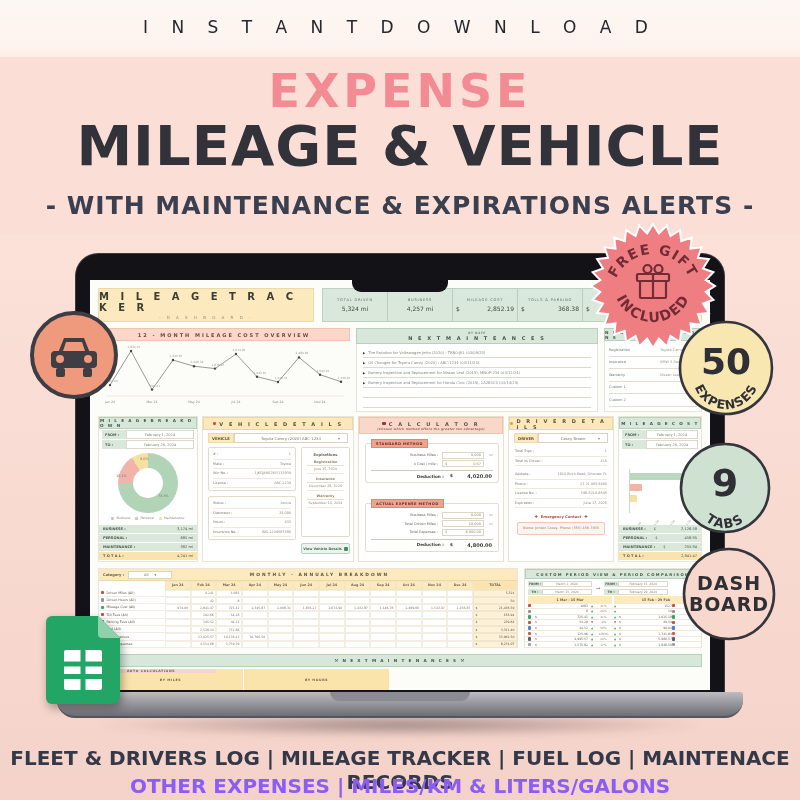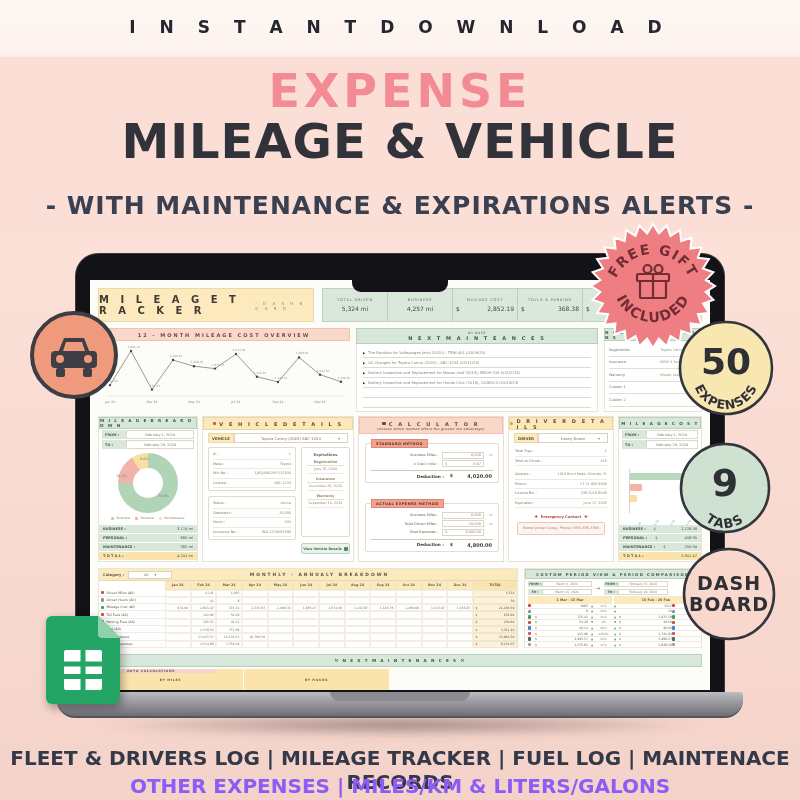--- a/index.html
+++ b/index.html
@@ -2,45 +2,45 @@
 <html><head>
 <meta charset="utf-8">
 <style>
   *{margin:0;padding:0;box-sizing:border-box}
   html,body{width:800px;height:800px;overflow:hidden}
   body{position:relative;font-family:"DejaVu Sans",sans-serif;
     background:linear-gradient(180deg,#fdf7f3 0%,#fdf3ee 6%,#fbe2d9 9%,#fbe1d8 30%,#f9dcd3 55%,#f6d6cd 85%,#f4d2c9 100%);}
   .abs{position:absolute}
   .ctr{left:0;right:0;text-align:center}
   
-  .hdr-instant{top:17px;font-size:17px;font-weight:700;letter-spacing:9px;color:#26262e}
+  .hdr-instant{top:17px;font-size:17px;font-weight:400;letter-spacing:9px;color:#26262e}
   .hdr-band{top:57px;height:176px;left:0;right:0;background:#fbdfd6}
   .hdr-tracker{top:64px;font-size:46px;font-weight:700;letter-spacing:4px;color:#f28b93}
-  .hdr-title{top:113px;font-size:48px;font-weight:800;letter-spacing:1px;color:#32323b}
+  .hdr-title{top:113px;font-size:56px;font-weight:800;letter-spacing:1px;color:#32323b}
   .hdr-sub{top:191px;font-size:25px;font-weight:700;letter-spacing:1px;color:#3b4050}
   
   .ft1{top:746px;font-size:20px;font-weight:700;color:#333949}
   .ft2{top:774px;font-size:20px;font-weight:700;color:#8b5cf6}
   
   .frame{left:76px;top:254px;width:648px;height:438px;background:#121217;border-radius:22px 22px 0 0;box-shadow:0 0 0 1px #3a3a40}
   .notch{left:352px;top:276px;width:96px;height:16px;background:#121217;border-radius:0 0 9px 9px;z-index:30}
   .base{left:57px;top:692px;width:686px;height:26px;background:linear-gradient(180deg,#bcbcc1 0%,#9c9ca2 40%,#6e6e75 100%);border-radius:3px 3px 18px 18px;border-bottom:2px solid #55555b;z-index:31}
   .base-notch{left:330px;top:692px;width:140px;height:9px;background:#8b8b92;border-radius:0 0 10px 10px;z-index:32}
   .base-shadow{left:90px;top:714px;width:620px;height:22px;background:radial-gradient(ellipse at center,rgba(40,30,30,.45),rgba(40,30,30,0) 70%);filter:blur(4px);z-index:29}
   
   .screen{left:90px;top:280px;width:620px;height:410px;background:#fcfcf8;overflow:hidden;z-index:20}
   .p{position:absolute}
   .phead{display:flex;flex-direction:column;align-items:center;justify-content:center;font-weight:700}
   .g{background:#d7e7da;border:1px solid #b7d0bc;color:#44574a}
   .y{background:#fce8ba;border:1px solid #ebd7a0;color:#5a513a}
   .pk{background:#fad8c9;border:1px solid #f1c2ae;color:#6e4a3c}
   .ttl5{font-size:5px;letter-spacing:2px}
   .ttl4{font-size:4.2px;letter-spacing:1.4px}
   
-  .titlebox{left:8px;top:8px;width:216px;height:34px;display:flex;flex-direction:row;align-items:center;justify-content:center;background:#fce9bd;border:1px solid #ecd9a8}
+  .titlebox{left:8px;top:8px;width:216px;height:34px;display:flex;flex-direction:column;align-items:center;justify-content:center;background:#fce9bd;border:1px solid #ecd9a8}
   .titlebox .t{font-size:10px;font-weight:700;letter-spacing:4px;color:#3d3d33}
   .titlebox .st{font-size:4px;letter-spacing:2.5px;color:#8d8d7b;margin-top:2px}
   
   .statsbar{left:232px;top:8px;width:326px;height:34px;background:#d9e8db;border:1px solid #bcd2bf;display:flex}
   .stat-col{flex:1;display:flex;flex-direction:column;justify-content:center;gap:3px;border-right:1px solid #b9cebb;padding:0 3px}
   .stat-col:last-child{border-right:none}
   .stat-label{font-size:3.6px;letter-spacing:.8px;color:#5e6e61;text-align:center;white-space:nowrap}
   .stat-value{display:flex;justify-content:center;gap:3px;font-size:6px;color:#3c493e}
   .stat-value .cur{margin-right:auto}
   .stat-value .num{margin-left:auto}

